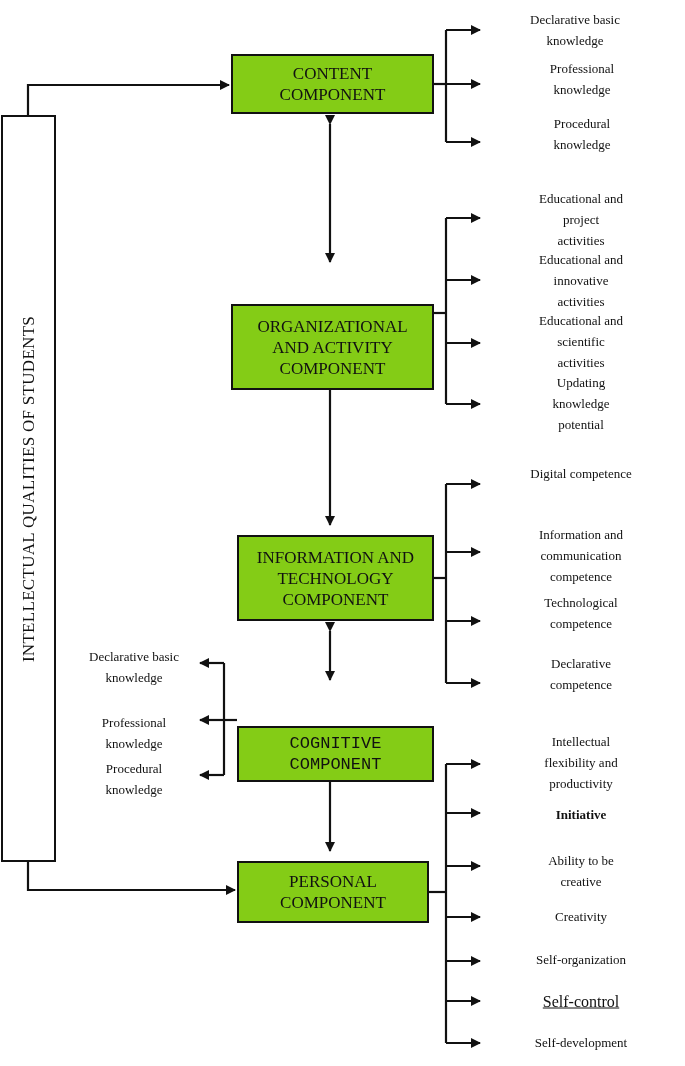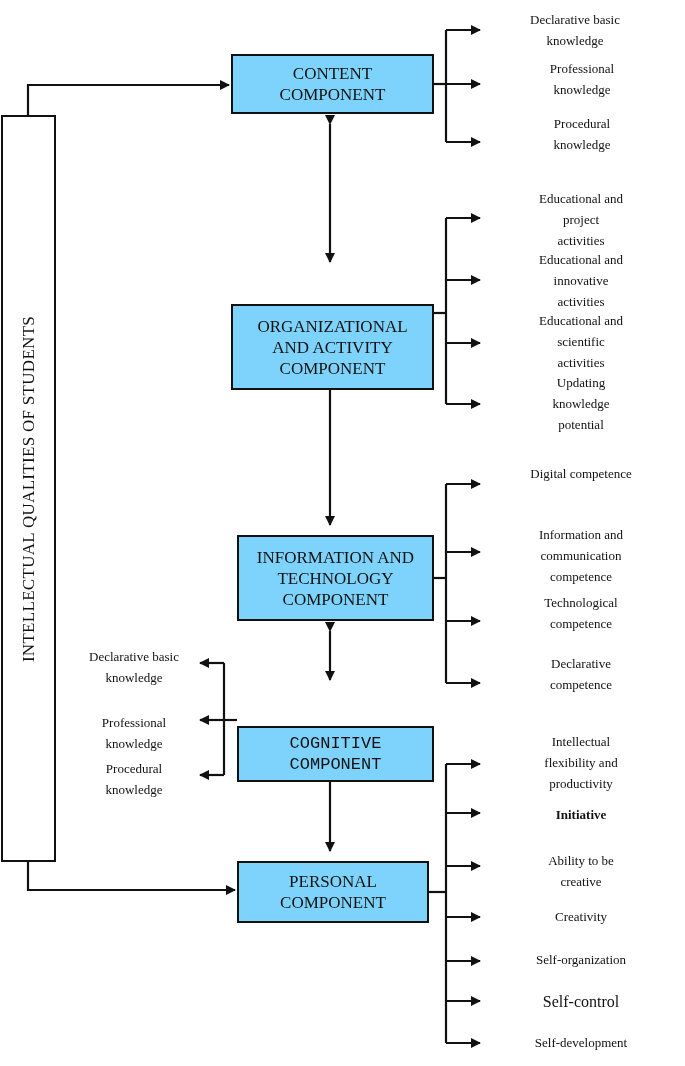--- a/index.html
+++ b/index.html
@@ -1,19 +1,19 @@
 <!DOCTYPE html>
 <html><head>
 <meta charset="utf-8">
 <style>
   html, body { margin: 0; padding: 0; background: #ffffff; }
   body { width: 685px; height: 1066px; position: relative; overflow: hidden;
          font-family: "Liberation Serif", "DejaVu Serif", serif; color: #111; }
   svg.lines { position: absolute; left: 0; top: 0; width: 685px; height: 1066px; }
-  .box { position: absolute; box-sizing: border-box; border: 2.5px solid #111; background: #7dd3fc;
+  .box { position: absolute; box-sizing: border-box; border: 2.5px solid #111; background: #84cc16;
          display: flex; align-items: center; justify-content: center; text-align: center;
          font-size: 17px; line-height: 21px; text-transform: none; white-space: pre-line; }
   .label { position: absolute; text-align: center; font-size: 13px; line-height: 21px;
            white-space: pre-line; transform: translate(-50%, -50%); }
   .vbar { position: absolute; left: 1px; top: 115px; width: 55px; height: 747px; box-sizing: border-box;
           border: 2.5px solid #111; background: #fff; overflow: hidden; }
   .vbar-text { position: absolute; left: 50%; top: 50%; transform: translate(-50%, -50%) rotate(-90deg);
                white-space: nowrap; font-size: 17px; letter-spacing: 0.3px; }
 </style>
 </head>
@@ -118,14 +118,14 @@
 knowledge</div>
 <div class="label" style="left:134px; top:779px;">Procedural
 knowledge</div>
 
 <div class="label" style="left:581px; top:762px;">Intellectual flexibility and
 productivity</div>
 <div class="label" style="left:581px; top:814px;font-weight:bold;">Initiative</div>
 <div class="label" style="left:581px; top:855px;margin-top:16px;">Ability to be creative</div>
 <div class="label" style="left:581px; top:916px;">Creativity</div>
 <div class="label" style="left:581px; top:959px;">Self-organization</div>
-<div class="label" style="left:581px; top:1001px; font-size:16px;">Self-control</div>
+<div class="label" style="left:581px; top:1001px; font-size:16px;text-decoration:underline;">Self-control</div>
 <div class="label" style="left:581px; top:1042px;">Self-development</div>
 
 </body></html>

